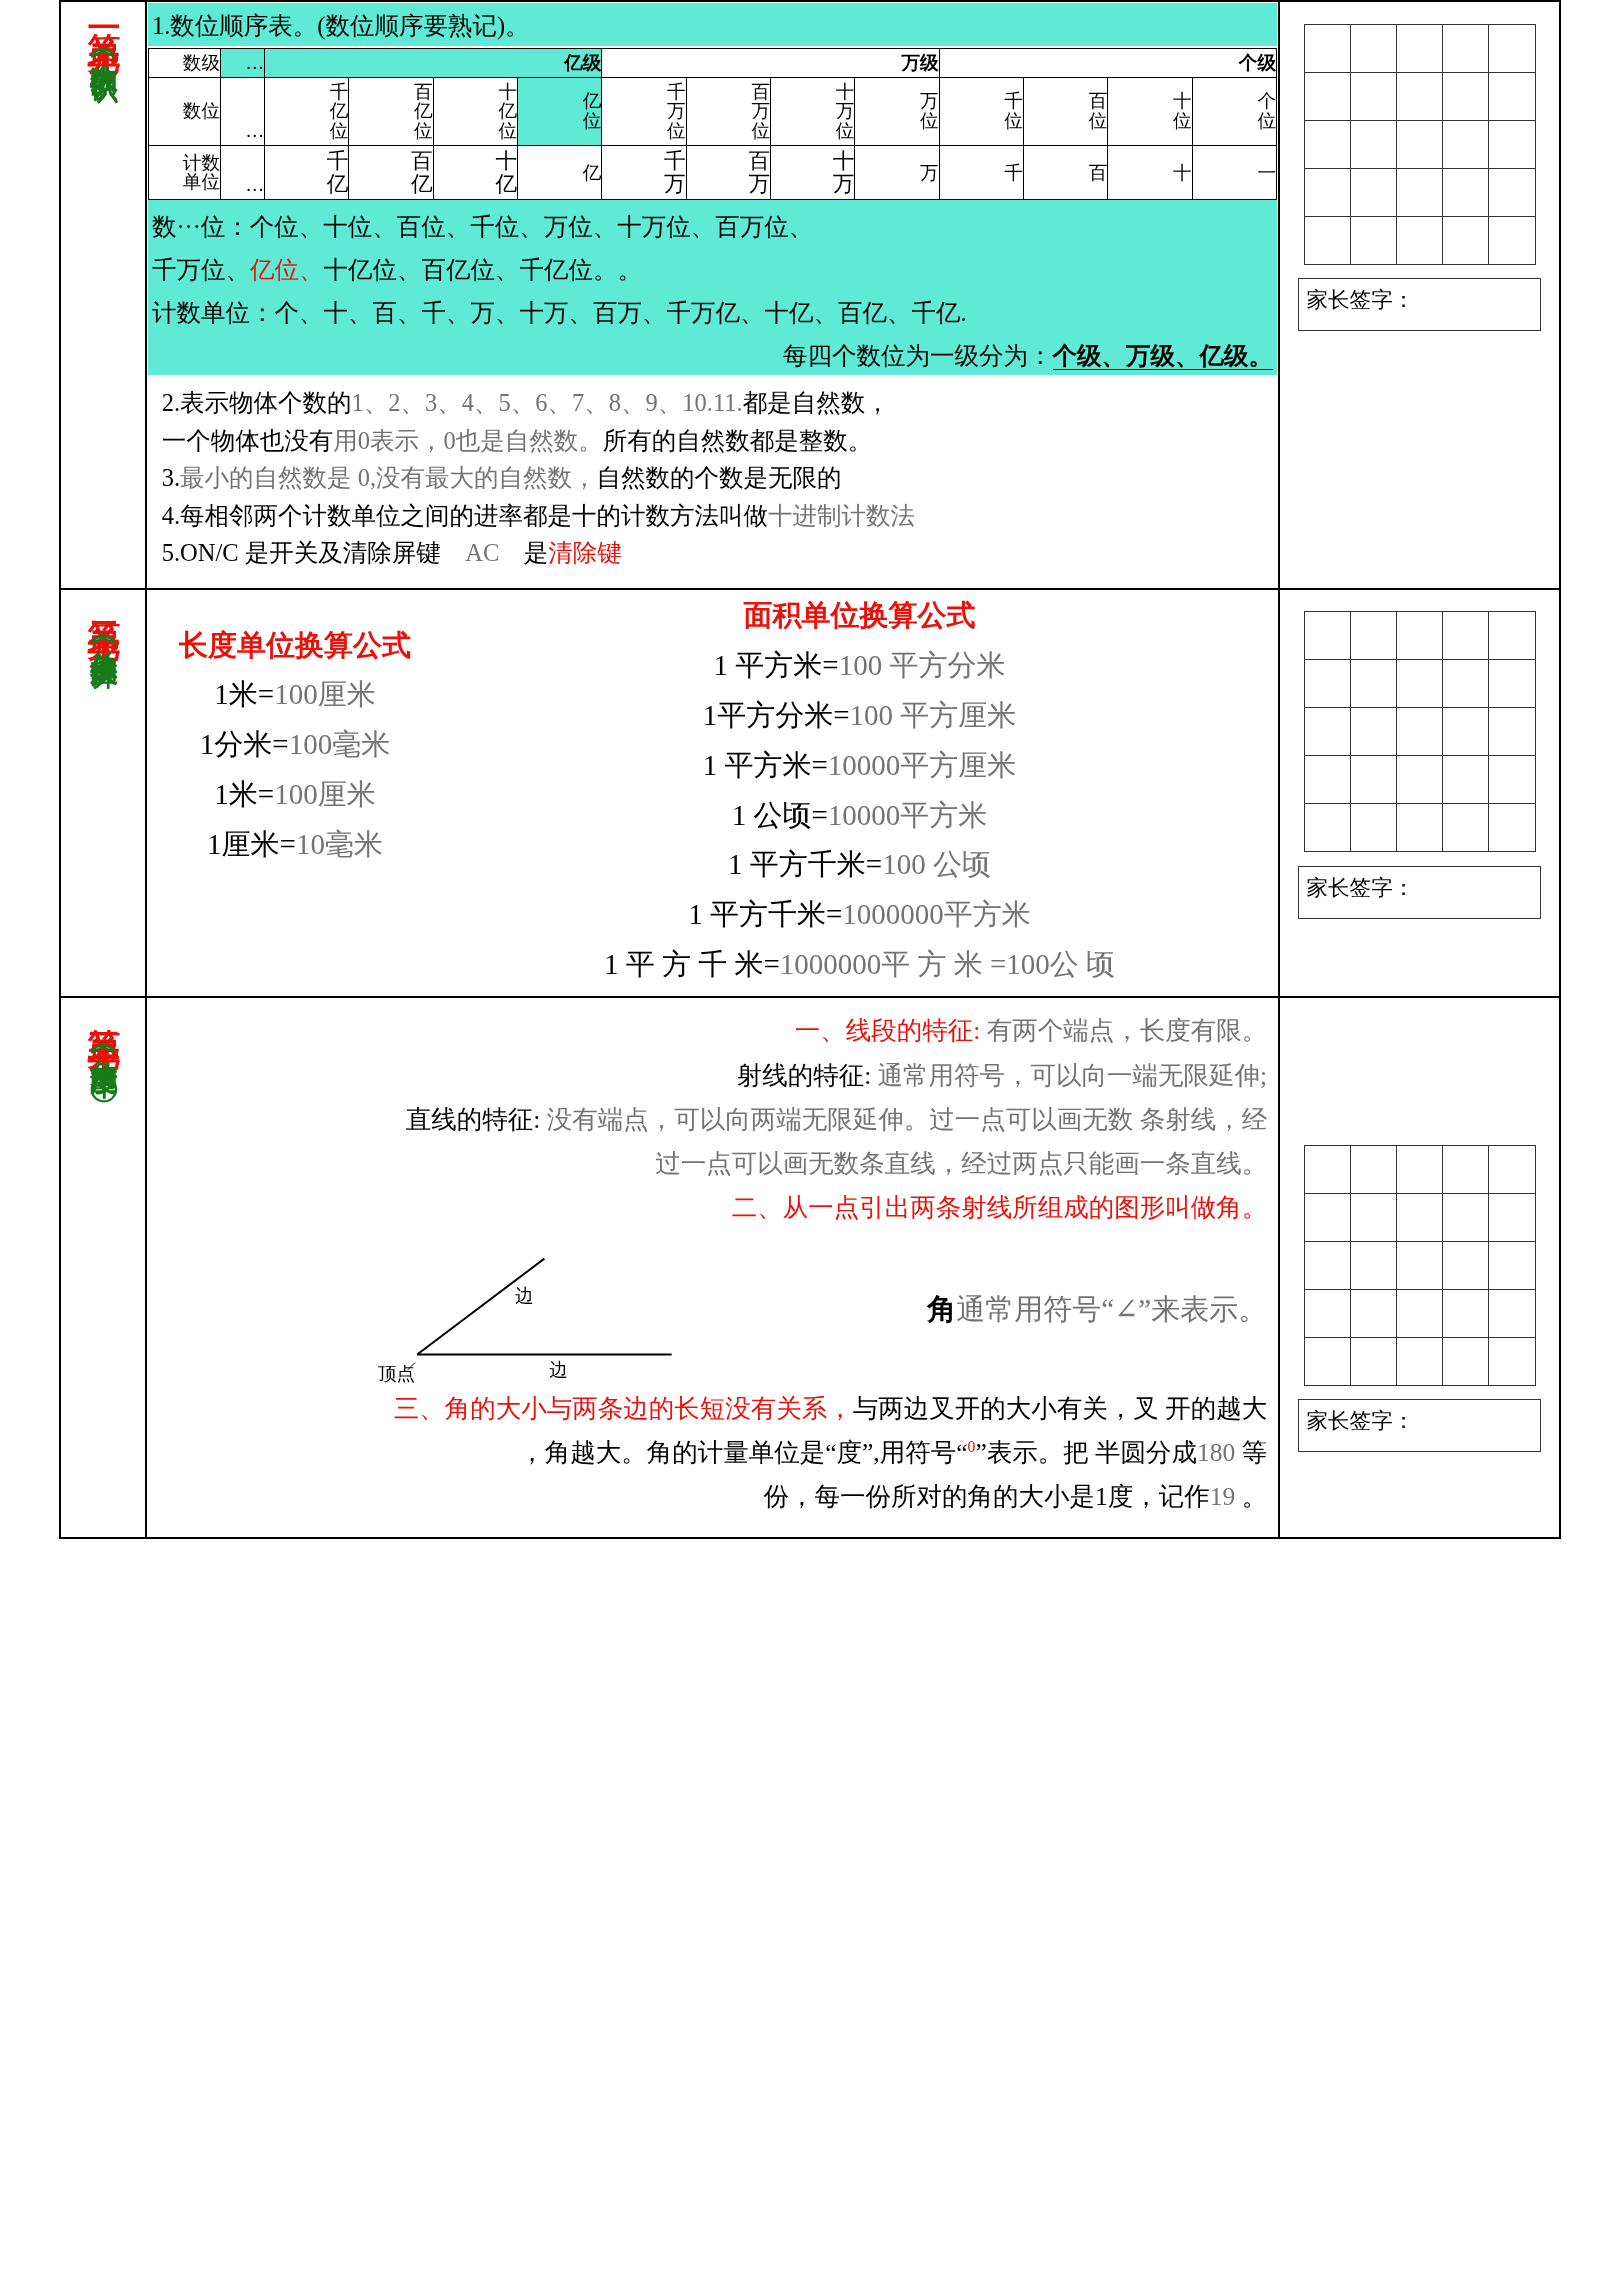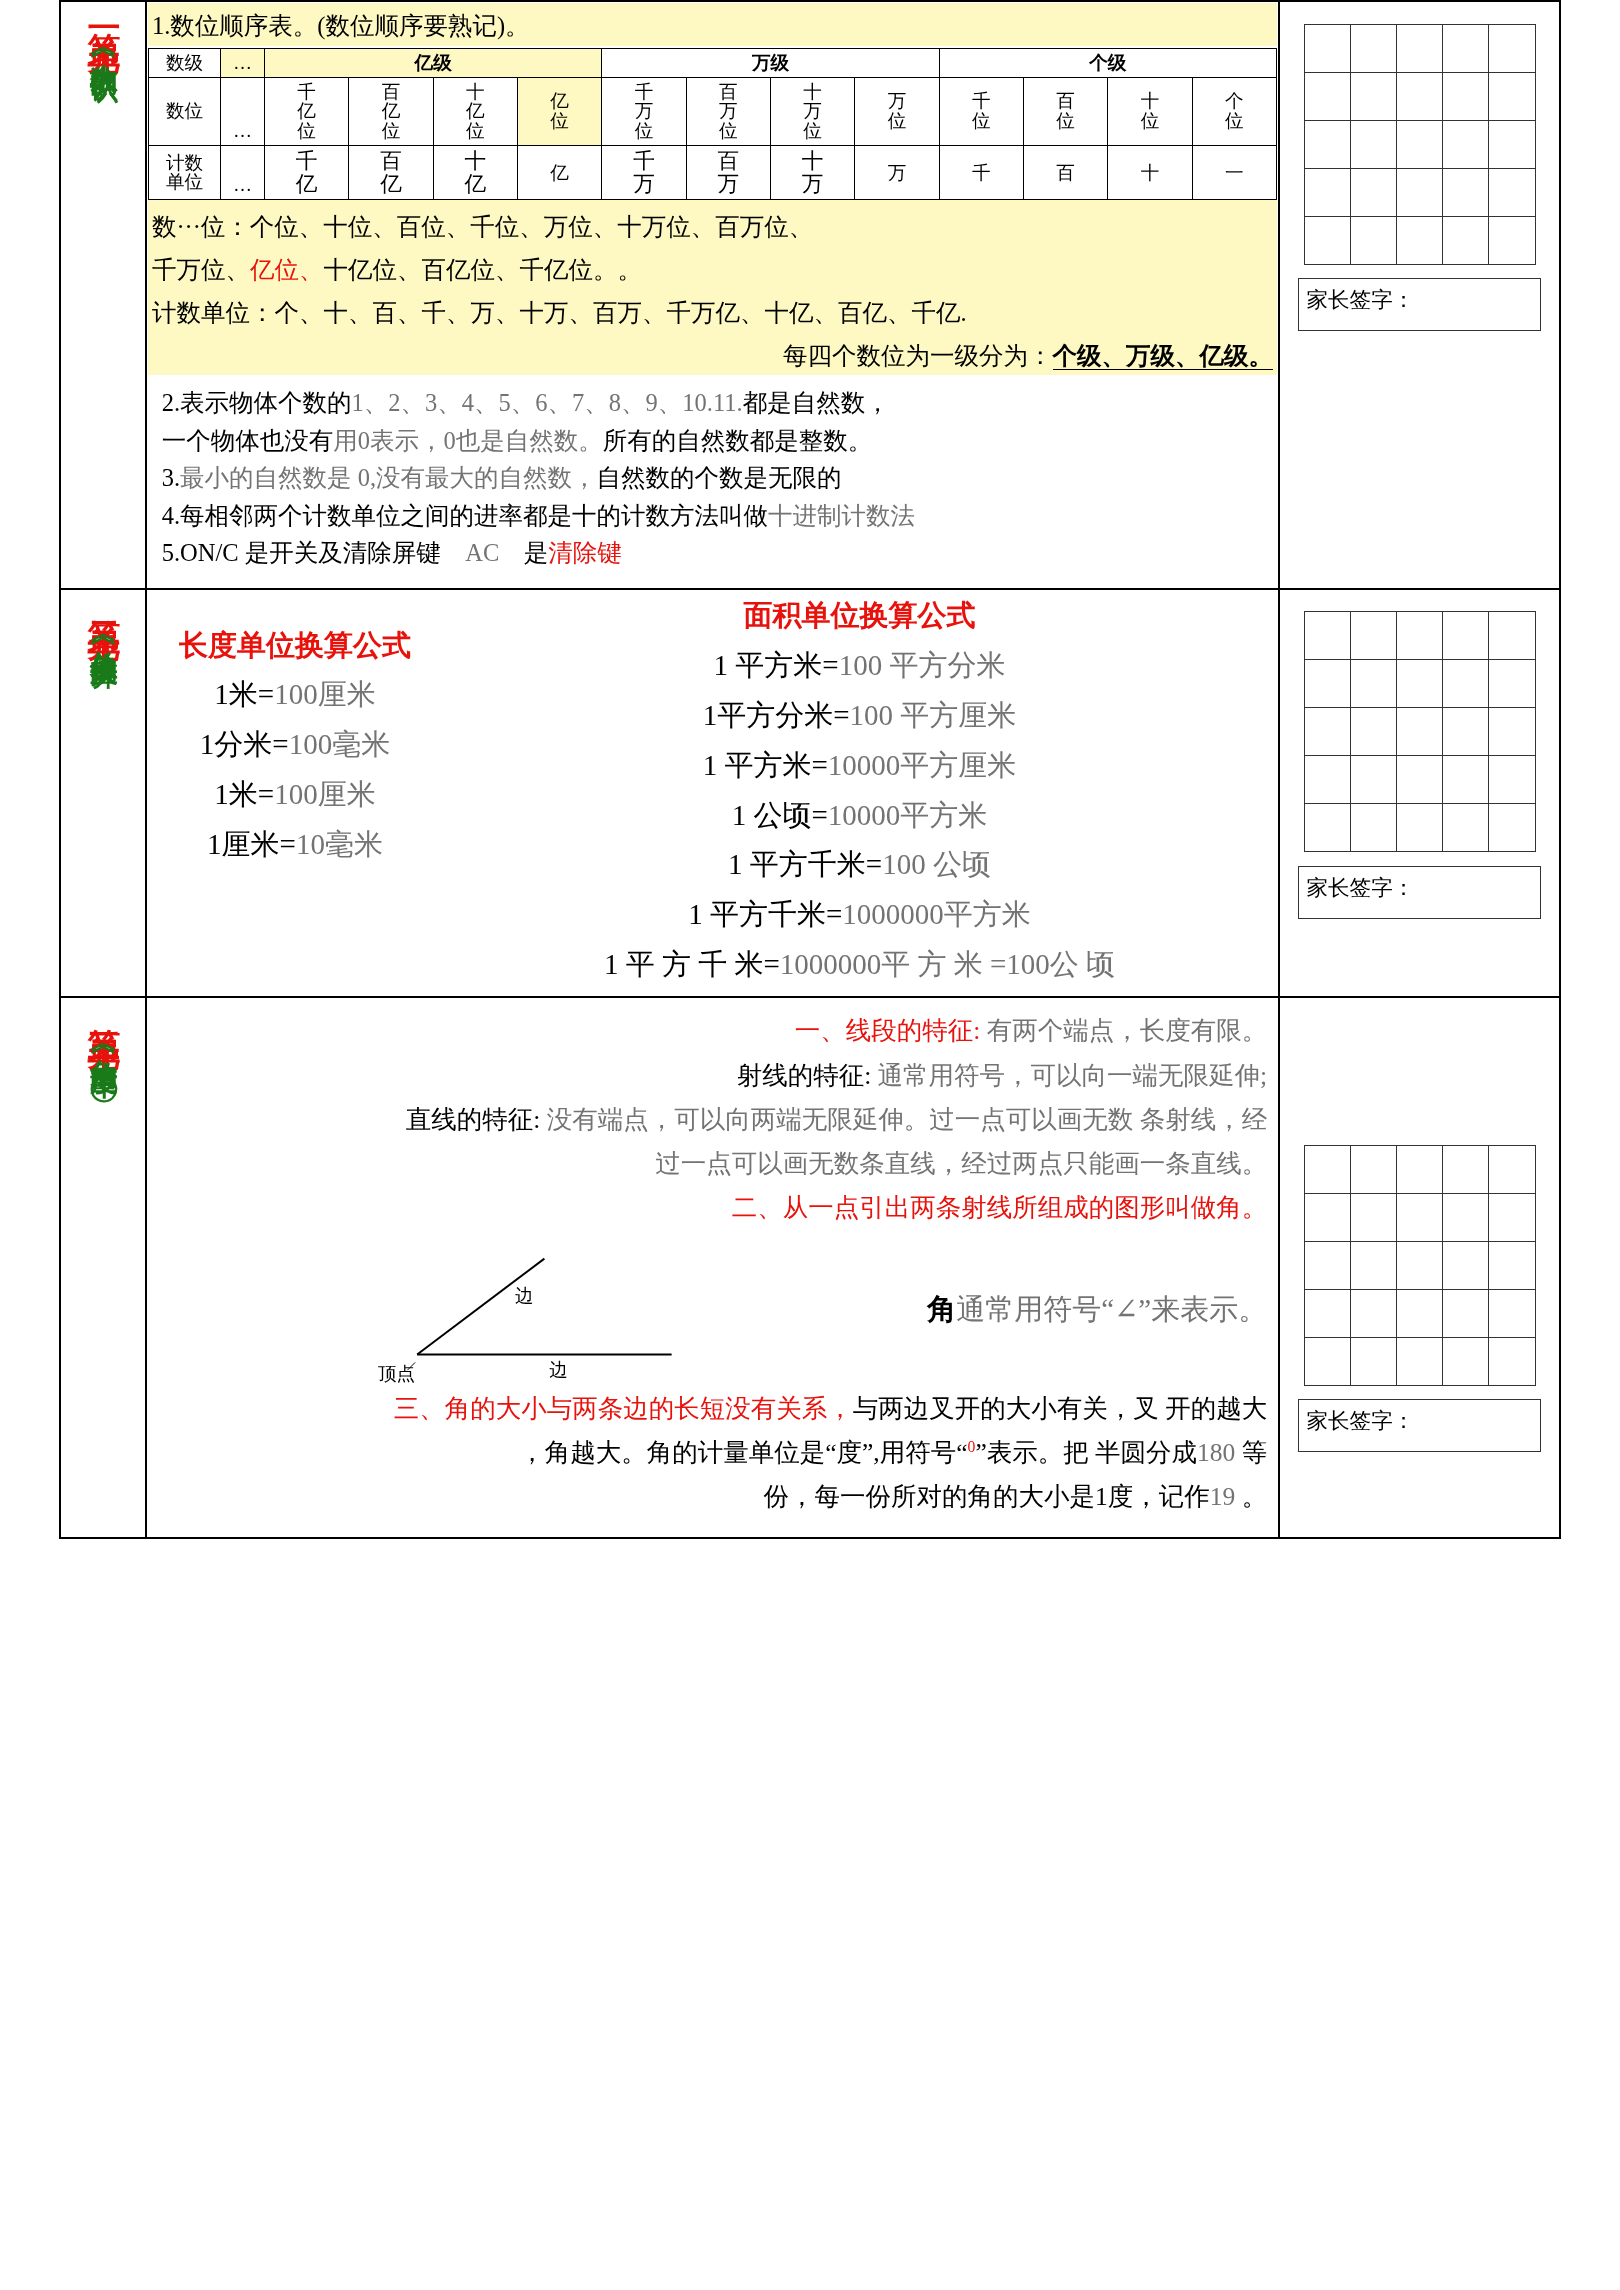--- a/index.html
+++ b/index.html
@@ -17,23 +17,23 @@
   .hdr-check{text-align:center;font-size:31px;font-weight:bold;line-height:1.5;vertical-align:middle;padding:9.8px 3.9px;}
   .tick{color:#1a7a1a;font-size:33px;}
   
   .unitcell{text-align:center;vertical-align:middle;padding:3.9px 0;}
   .vert{writing-mode:vertical-rl;text-orientation:upright;display:inline-block;line-height:1.15;}
   .vert .u1{color:#e8120c;font-weight:bold;font-size:33px;letter-spacing:3.9px;}
   .vert .u2{color:#1a7a1a;font-weight:bold;font-size:27.4px;letter-spacing:2.9px;}
   .cellbody{padding:7.8px 9.8px 13.7px 13.7px;font-size:24.5px;line-height:1.45;}
   
   .noteline{font-size:24.5px;padding:5.9px 3.9px 3.9px 3.9px;}
-  .shade{background:#fef9c3;}
+  .shade{background:#5eead4;}
   table.digits{border-collapse:collapse;width:100%;table-layout:fixed;margin:2px 0 0 0;}
-  table.digits td{border:1.5px solid #000;text-align:center;font-size:18.6px;line-height:1.08;padding:3.9px 0;}
+  table.digits td{border:1.5px solid #000;text-align:right;font-size:18.6px;line-height:1.08;padding:3.9px 0;}
   td.lbl{width:71px;font-size:20.6px;}
   td.dot{width:43px;font-size:19.6px;vertical-align:bottom;}
   .stack{display:inline-block;line-height:1.06;font-size:18.6px;}
   .grpname{font-size:24.5px;font-weight:bold;}
   .big{font-size:24.5px;}
   .uline{border-bottom:1px solid #000;}
   .center{text-align:right;}
   .blue{color:#737373;}
   .red{color:#e8120c;}
   .bold{font-weight:bold;}

